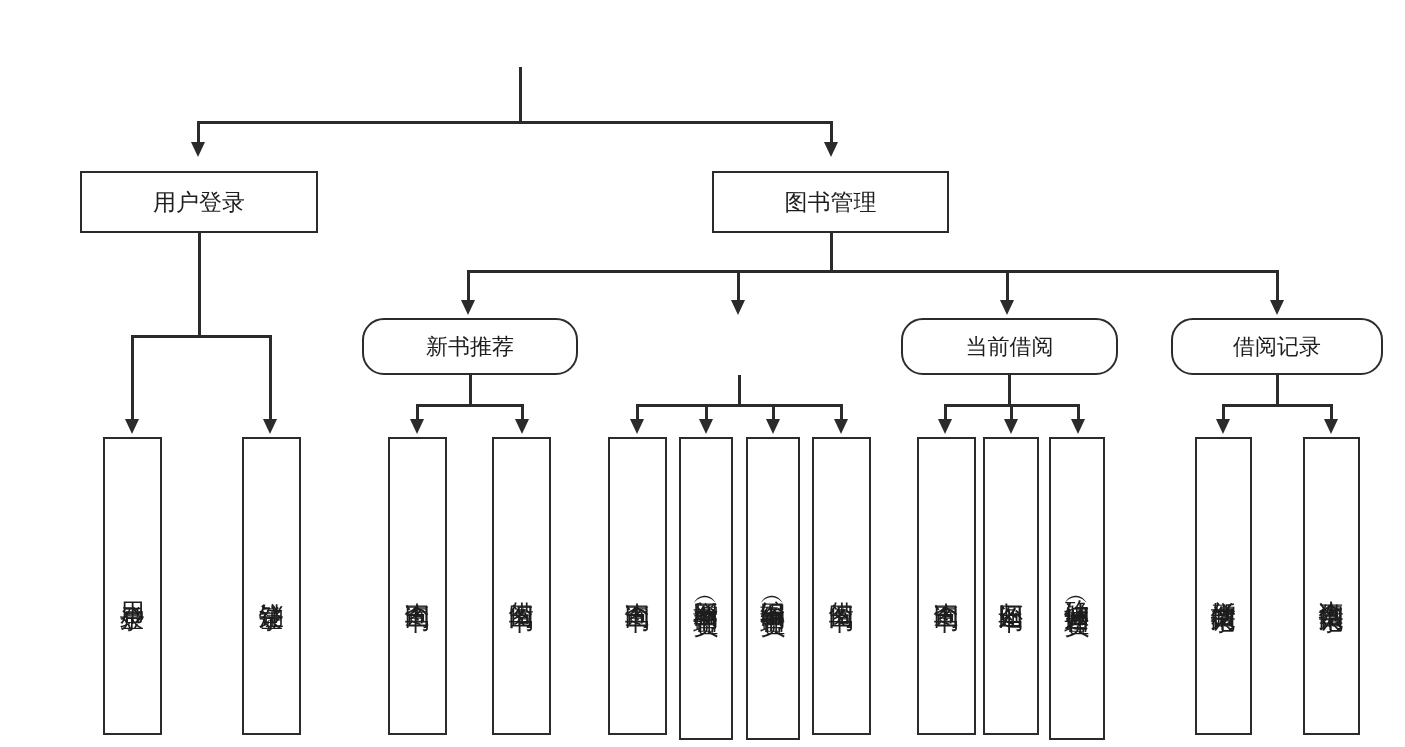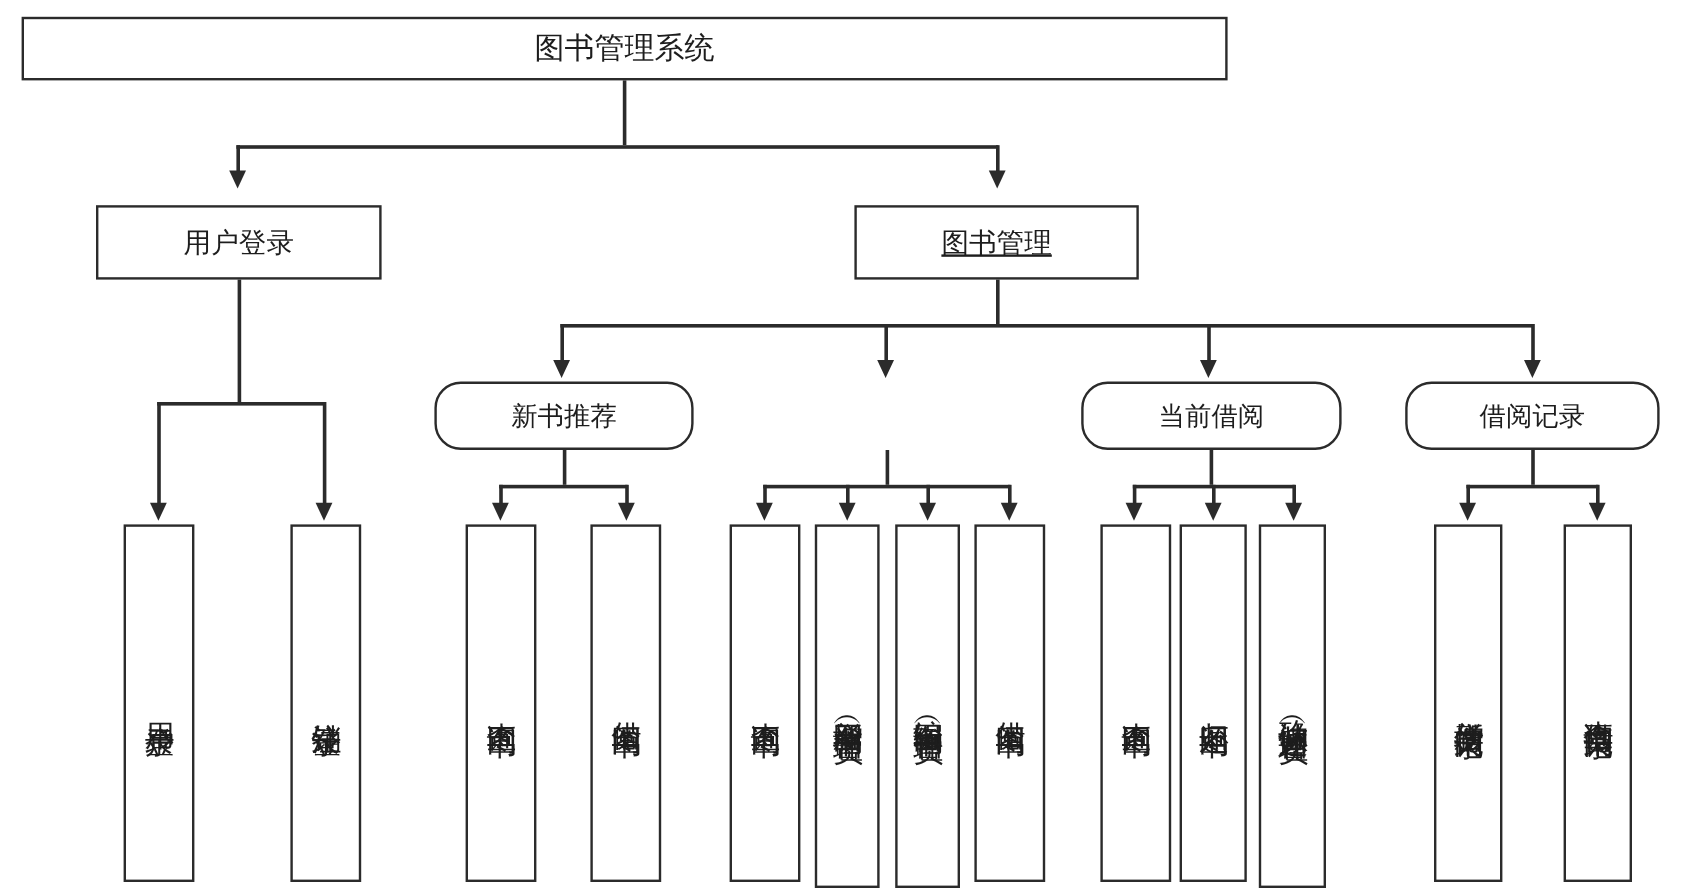--- a/index.html
+++ b/index.html
@@ -60,38 +60,35 @@
     color:#b9b9b9;
     white-space:nowrap;
     user-select:none;
   }
 </style>
 </head>
 <body>
 
 <div id="canvas">
 
-  <div class="node root" style="left:18px;top:14px;width:1005px;height:53px;">
-    <span>图书管理系统</span>
-  </div>
 
   <div class="ln v" style="left:519px;top:67px;height:54px;"></div>
 
   <div class="ln h" style="left:197px;top:121px;width:635px;"></div>
 
   <div class="ln v" style="left:197px;top:121px;height:24px;"></div>
   <div class="arrow" style="left:191px;top:142px;"></div>
   <div class="ln v" style="left:830px;top:121px;height:24px;"></div>
   <div class="arrow" style="left:824px;top:142px;"></div>
 
   <div class="node lvl2" style="left:80px;top:171px;width:238px;height:62px;">
     <span>用户登录</span>
   </div>
 
-  <div class="node lvl2" style="left:712px;top:171px;width:237px;height:62px;text-decoration:underline;">
+  <div class="node lvl2" style="left:712px;top:171px;width:237px;height:62px;">
     <span>图书管理</span>
   </div>
 
   <div class="ln v" style="left:198px;top:233px;height:102px;"></div>
   <div class="ln h" style="left:131px;top:335px;width:140px;"></div>
   <div class="ln v" style="left:131px;top:335px;height:87px;"></div>
   <div class="arrow" style="left:125px;top:419px;"></div>
   <div class="ln v" style="left:269px;top:335px;height:87px;"></div>
   <div class="arrow" style="left:263px;top:419px;"></div>
 

